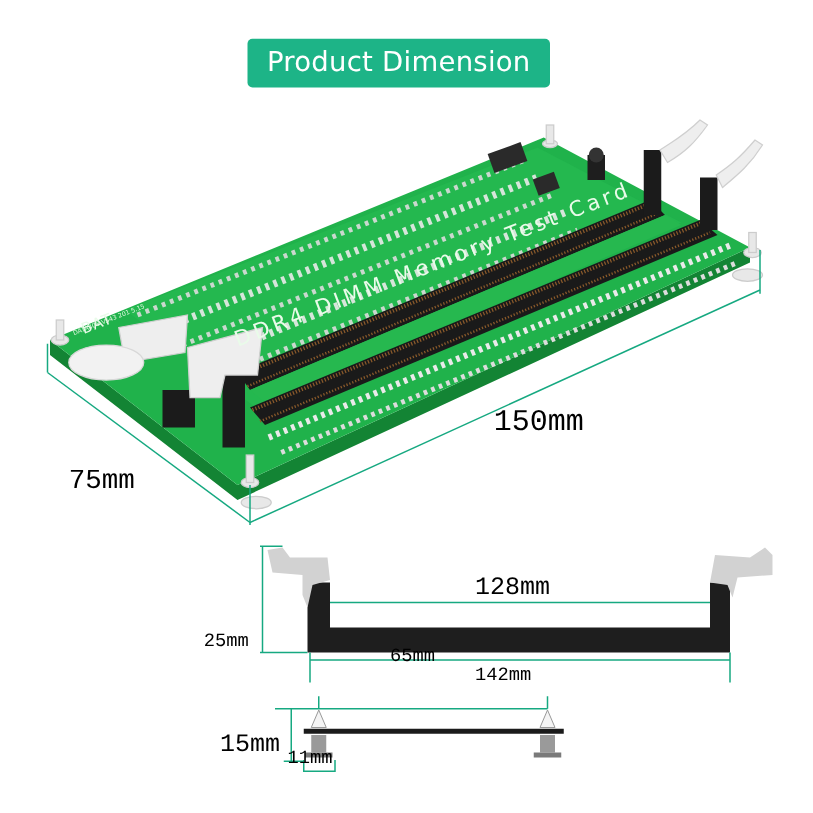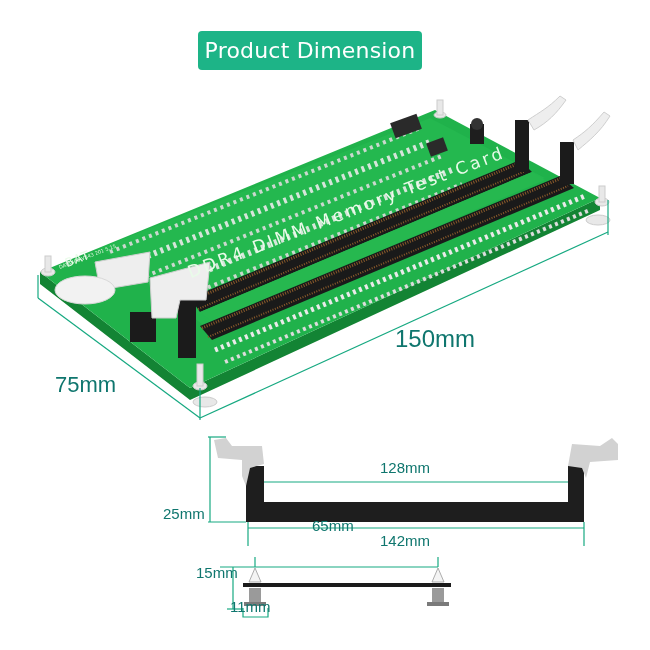--- a/index.html
+++ b/index.html
@@ -1,29 +1,29 @@
 <!DOCTYPE html>
 <html><head>
 <meta charset="utf-8">
 <style>
   html, body { margin:0; padding:0; background:#ffffff; }
   body { width:650px; height:650px; position:relative; overflow:hidden;
          font-family:"DejaVu Sans", sans-serif; }
-  .badge { position:absolute; left:198px; top:31px; width:224px; height:39px;
+  .badge { position:absolute; left:198px; top:31px; width:242px; height:39px;
            background:#1db487; border-radius:4px; color:#ffffff;
            font-size:22px; line-height:39px; text-align:center; letter-spacing:0.2px; }
-  .dim { position:absolute; color:#0f766e; font-family:Liberation Sans, sans-serif; }
+  .dim { position:absolute; color:#000000; font-family:Liberation Mono, monospace; }
   svg { position:absolute; left:0; top:0; }
   .lbl-150 { left:395px; top:325px; font-size:24px; }
   .lbl-75  { left:55px;  top:372px; font-size:22px; }
   .lbl-25  { left:163px; top:473px; font-size:15px;margin-top:32px; }
-  .lbl-128 { left:380px; top:459px; font-size:15px; }
+  .lbl-128 { left:380px; top:459px; font-size:20px; }
   .lbl-142 { left:380px; top:532px; font-size:15px; }
   .lbl-65  { left:312px; top:517px; font-size:15px; }
-  .lbl-15  { left:176px; top:564px; font-size:15px;margin-left:20px; }
+  .lbl-15  { left:176px; top:585px; font-size:20px; }
   .lbl-11  { left:230px; top:598px; font-size:15px; }
   .board-text { position:absolute; color:#e9fbe9; font-size:17px; letter-spacing:3px;
                 transform-origin:left bottom; transform:rotate(-21deg); white-space:nowrap; }
   .silk-small { position:absolute; color:#dff7df; font-size:5px; transform:rotate(-21deg);
                 transform-origin:left bottom; white-space:nowrap; }
   .silk-bat { position:absolute; color:#e9fbe9; font-size:12px; transform:rotate(-21deg);
               transform-origin:left bottom; white-space:nowrap; letter-spacing:1px; }
 </style>
 </head>
 <body>

